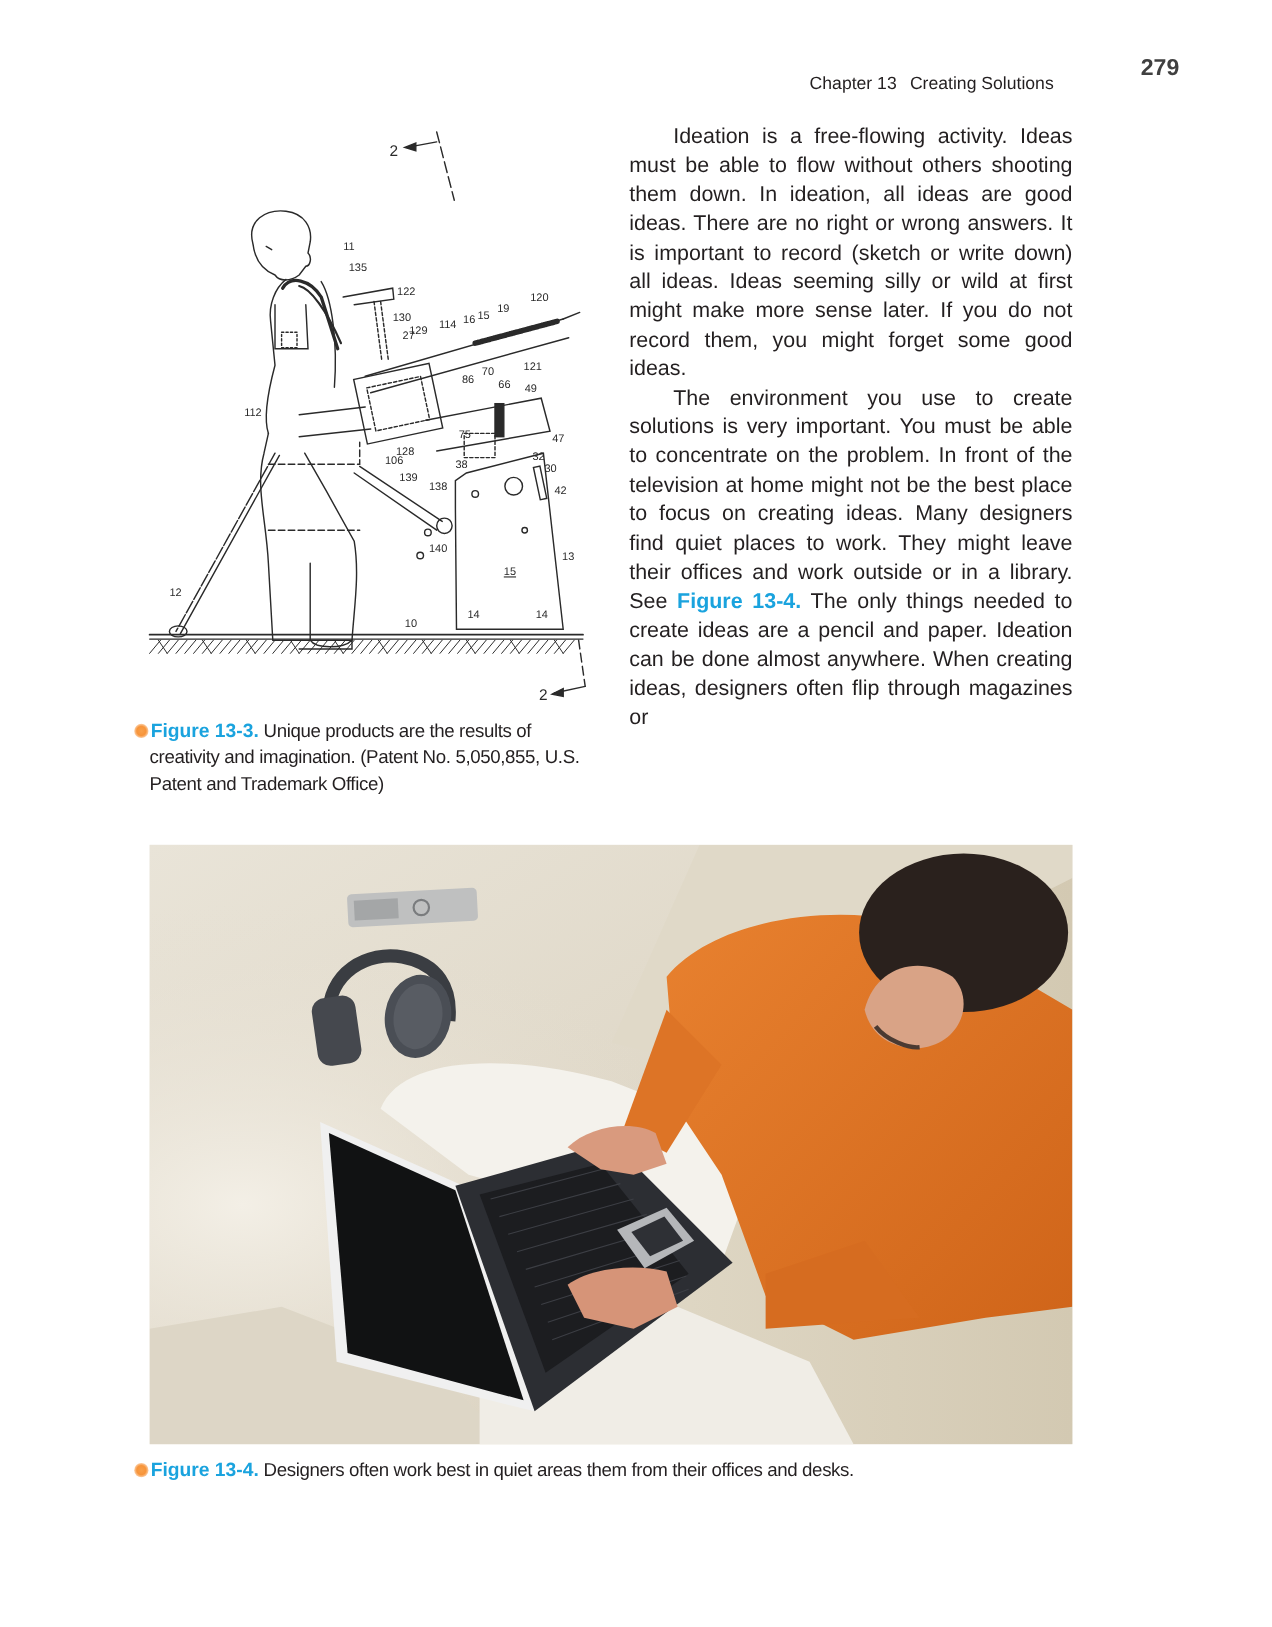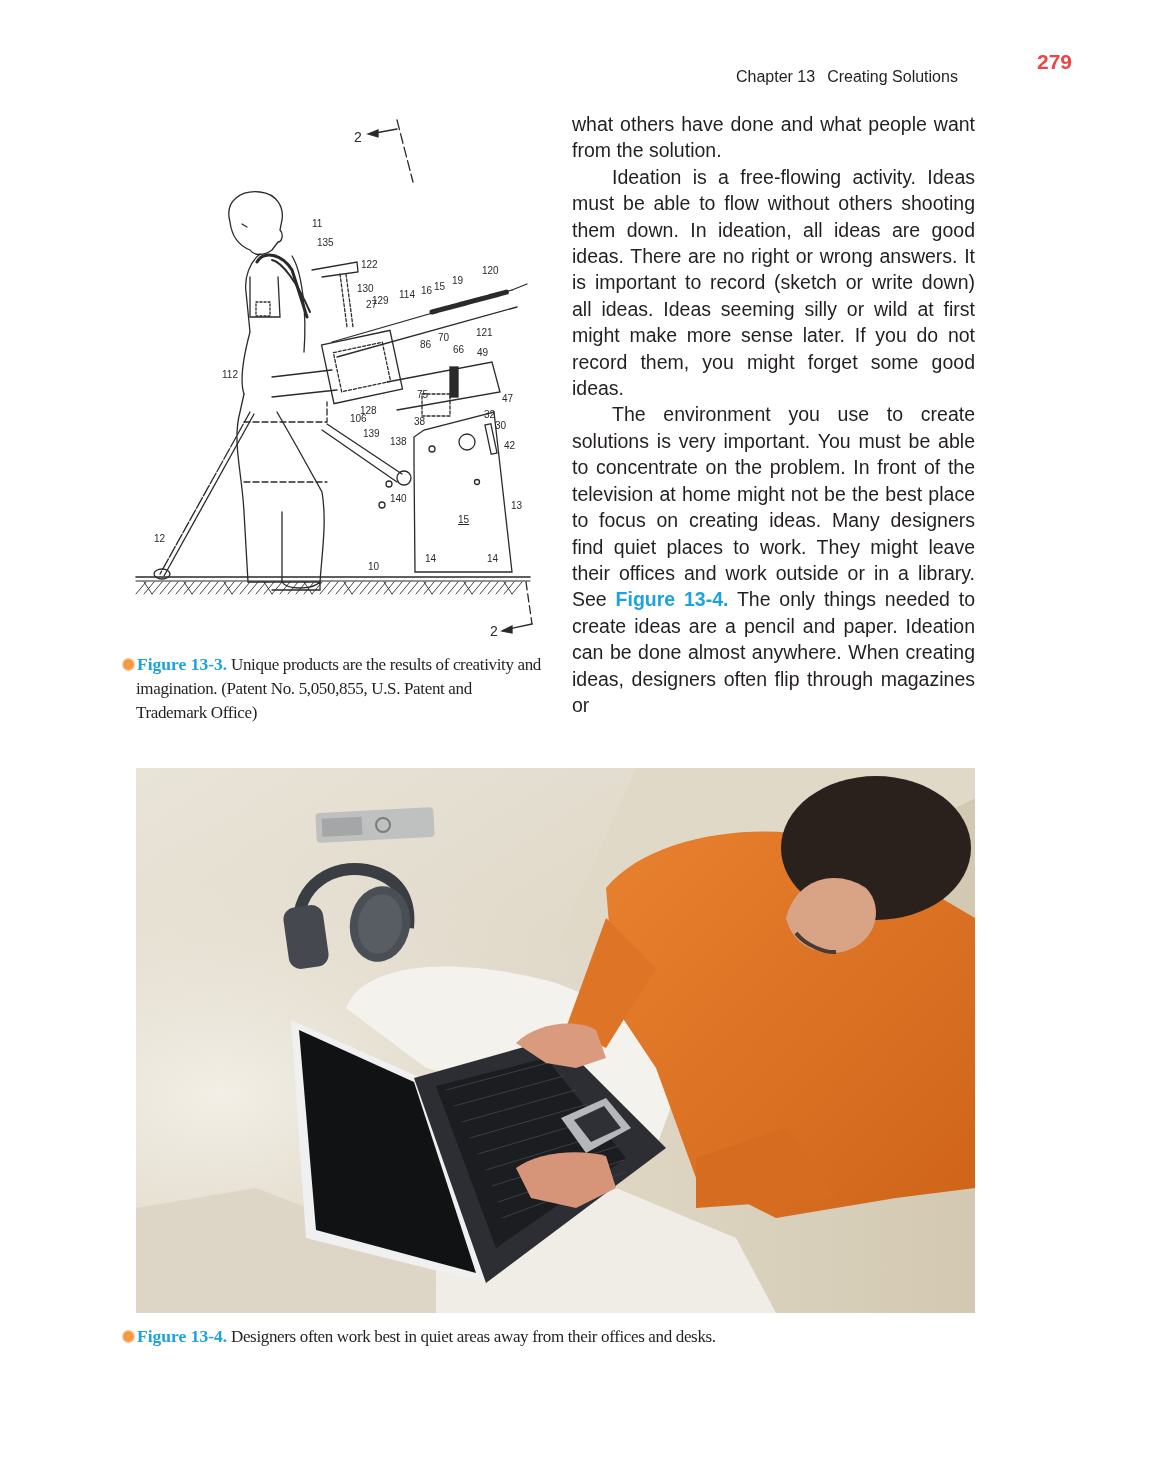--- a/index.html
+++ b/index.html
@@ -1,27 +1,27 @@
 <!DOCTYPE html>
 <html><head>
   <meta charset="utf-8">
   <style>
     * { box-sizing: border-box; margin: 0; padding: 0; }
     html, body { width: 1156px; height: 1479px; background: #ffffff; }
     body { position: relative; font-family: "Liberation Sans", sans-serif; color: #231f20; overflow: hidden; }
 
     .running-head { position: absolute; top: 68px; left: 736px; font-size: 16px; color: #231f20; white-space: nowrap; }
     .running-head .sep { display: inline-block; width: 12px; }
-    .page-number { position: absolute; top: 50px; left: 1037px; font-size: 21px; font-weight: bold; color: #ef4444; }
+    .page-number { position: absolute; top: 50px; left: 1037px; font-size: 21px; font-weight: bold; color: #404040; }
 
     
     .fig3 { position: absolute; left: 132px; top: 112px; width: 408px; height: 530px; }
     .fig3 svg { width: 100%; height: 100%; }
 
-    .caption { position: absolute; font-family: Liberation Serif, serif; font-size: 17px; line-height: 24px; color: #231f20; letter-spacing: -0.35px; }
+    .caption { position: absolute; font-family: Liberation Sans, sans-serif; font-size: 17px; line-height: 24px; color: #231f20; letter-spacing: -0.35px; }
     .caption .bullet { display: inline-block; width: 13px; height: 13px; border-radius: 50%;
       background: radial-gradient(circle at 50% 50%, #f8a04a 0%, #f7943a 45%, rgba(247,148,58,0.25) 80%, rgba(247,148,58,0) 100%);
       margin-right: 2px; vertical-align: -1px; margin-left: -14px; }
     .caption .fig-label { color: #1aa3de; font-weight: bold; font-size: 17.5px; letter-spacing: 0; }
     .cap3 { left: 136px; top: 652px; width: 410px; }
     .cap4 { left: 136px; top: 1324px; width: 760px; }
 
     
     .body-col { position: absolute; left: 572px; top: 111px; width: 403px; font-size: 19.5px; line-height: 26.4px; color: #231f20; }
     .body-col p { text-align: justify; text-align-last: left; }
@@ -148,21 +148,20 @@
     </g>
   </svg>
 </div>
 
 <div class="caption cap3">
   <span class="bullet"></span><span class="fig-label">Figure 13-3.</span>
   <span>Unique products are the results of creativity and imagination. (Patent No. 5,050,855, U.S. Patent and Trademark Office)</span>
 </div>
 
 <div class="body-col">
-  <p>what others have done and what people want from the solution.</p>
   <p class="indent">Ideation is a free-flowing activity. Ideas must be able to flow without others shooting them down. In ideation, all ideas are good ideas. There are no right or wrong answers. It is important to record (sketch or write down) all ideas. Ideas seeming silly or wild at first might make more sense later. If you do not record them, you might forget some good ideas.</p>
   <p class="indent"><span>The environment you use to create solutions is very important. You must be able to concentrate on the problem. In front of the television at home might not be the best place to focus on creating ideas. Many designers find quiet places to work. They might leave their offices and work outside or in a library. See </span><span class="xref">Figure 13-4.</span><span> The only things needed to create ideas are a pencil and paper. Ideation can be done almost anywhere. When creating ideas, designers often flip through magazines or</span></p>
 </div>
 
 <div class="photo">
   <svg viewBox="0 0 839 545" xmlns="http://www.w3.org/2000/svg" preserveAspectRatio="none">
     <defs>
       <linearGradient id="rug" x1="0" y1="0" x2="1" y2="1">
         <stop offset="0" stop-color="#e9e4d8"></stop>
         <stop offset="0.6" stop-color="#ddd5c4"></stop>
@@ -221,14 +220,14 @@
 
     <path d="M425,350 L470,330 L495,360 L450,385 Z" fill="#b5b7ba"></path>
     <path d="M438,352 L468,338 L485,360 L455,374 Z" fill="#2e3035"></path>
 
     <path d="M380,275 C400,255 440,250 460,262 L470,290 L440,300 L410,295 Z" fill="#d99a7e"></path>
     <path d="M380,400 C400,385 440,380 470,388 L480,420 L440,440 L395,430 Z" fill="#d69478"></path>
   </svg>
 </div>
 
 <div class="caption cap4">
-  <div><span class="bullet"></span><span class="fig-label">Figure 13-4.</span> <span>Designers often work best in quiet areas away from their offices and desks.</span></div>
+  <div><span class="bullet"></span><span class="fig-label">Figure 13-4.</span> <span>Designers often work best in quiet areas them from their offices and desks.</span></div>
 </div>
 
 </body></html>

